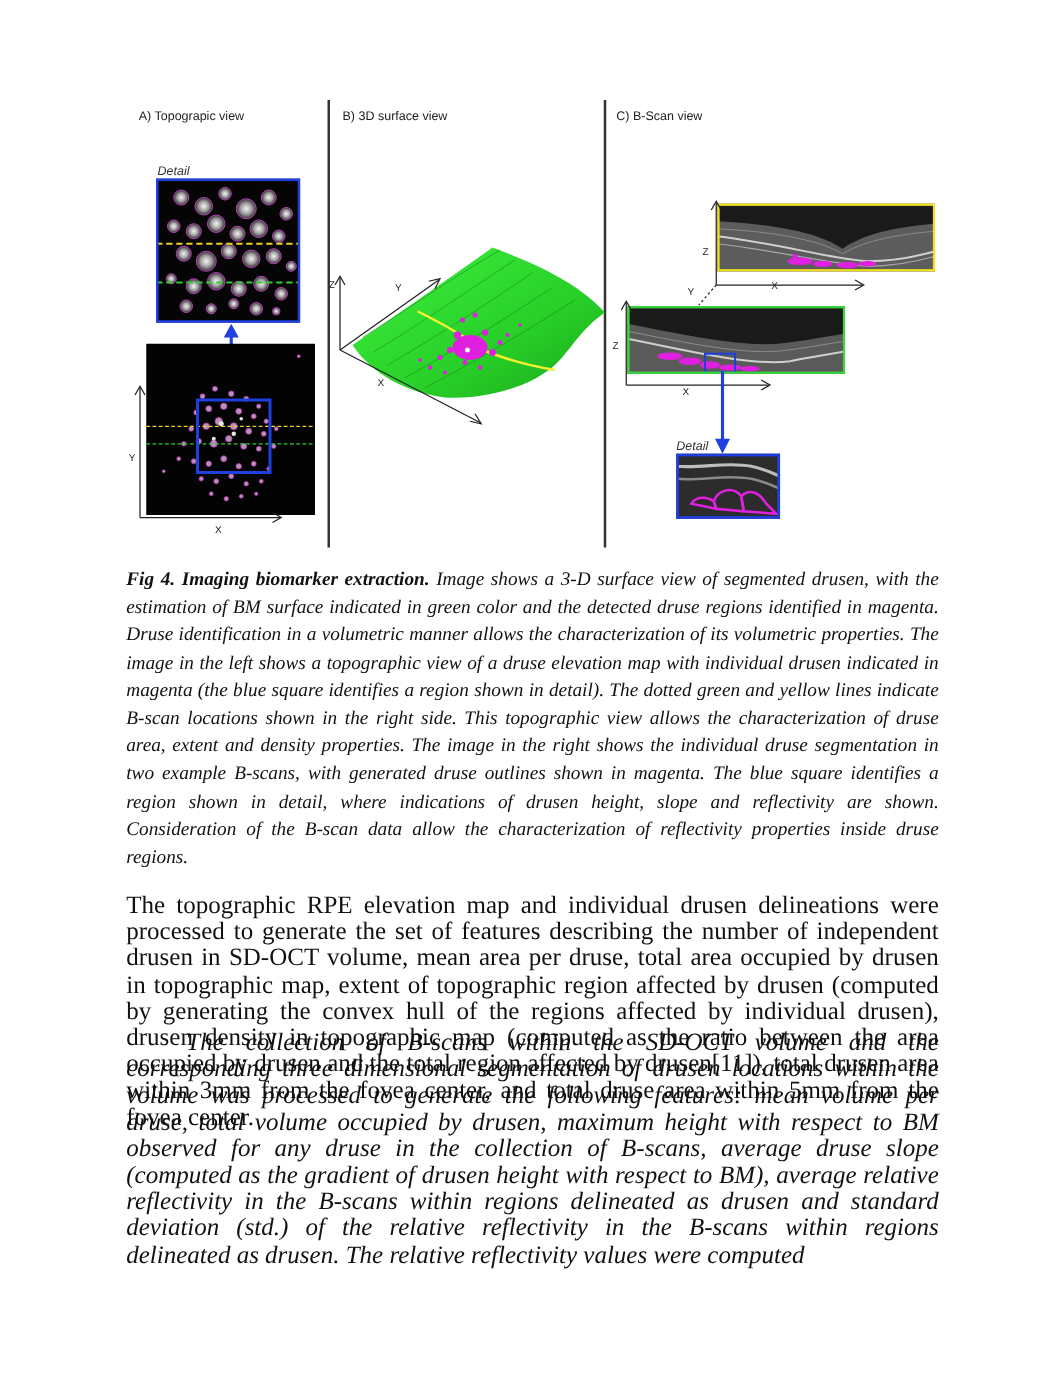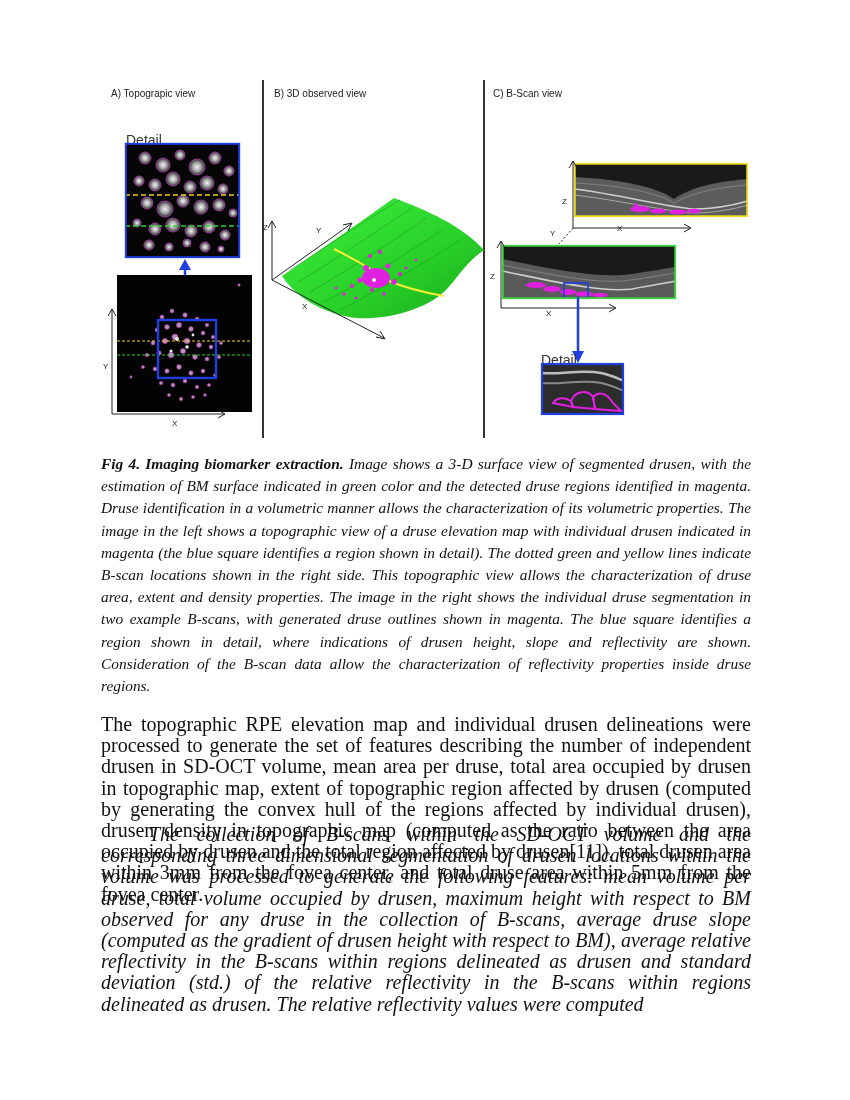--- a/index.html
+++ b/index.html
@@ -1,36 +1,36 @@
 <!DOCTYPE html>
 <html><head>
 <meta charset="utf-8">
 <style>
   html, body { margin: 0; padding: 0; background: #ffffff; }
   body { width: 850px; height: 1100px; position: relative; overflow: hidden; font-family: "Liberation Serif", serif; color: #111; }
   .figure { position: absolute; left: 100px; top: 80px; width: 660px; height: 360px; }
   .panel-title { position: absolute; font-family: "Liberation Sans", sans-serif; font-size: 10px; color: #222; }
   .vsep { position: absolute; width: 1.5px; background: #333; }
-  .detail-lbl { position: absolute; font-family: "Liberation Sans", sans-serif; font-size: 14px; color: #333; }
+  .detail-lbl { position: absolute; font-family: "Liberation Sans", sans-serif; font-style: italic; font-size: 10px; color: #333; }
   .axis-lbl { position: absolute; font-family: "Liberation Sans", sans-serif; font-size: 8px; color: #222; }
   svg { position: absolute; overflow: visible; }
 
   .caption { position: absolute; left: 101px; top: 453px; width: 650px; font-family: "Liberation Serif", serif; font-style: italic; font-size: 15.4px; line-height: 22.2px; text-align: justify; text-align-last: left; }
   .caption b { font-style: italic; font-weight: bold; }
   .body-text { position: absolute; left: 101px; width: 650px; font-family: "Liberation Serif", serif; font-size: 20px; line-height: 21.2px; text-align: justify; }
   .p1 { top: 714px; }
   .p2 { top: 824px; text-indent: 48px; font-style: italic; }
 </style>
 </head>
 <body>
 
 <div class="figure">
 
   <div class="panel-title" style="left:11px; top:8px;">A) Topograpic view</div>
-  <div class="panel-title" style="left:174px; top:8px;">B) 3D observed view</div>
+  <div class="panel-title" style="left:174px; top:8px;">B) 3D surface view</div>
   <div class="panel-title" style="left:393px; top:8px;text-align:center;">C) B-Scan view</div>
 
   <div class="vsep" style="left:162px; top:0; height:358px;"></div>
   <div class="vsep" style="left:383px; top:0; height:358px;"></div>
 
   <div class="detail-lbl" style="left:26px; top:52px;">Detail</div>
   <svg style="left:25px; top:63px;" width="115" height="115" viewBox="0 0 115 115">
     <defs>
       <radialGradient id="blob" cx="50%" cy="50%" r="50%">
         <stop offset="0%" stop-color="#f4f4f4"></stop>

